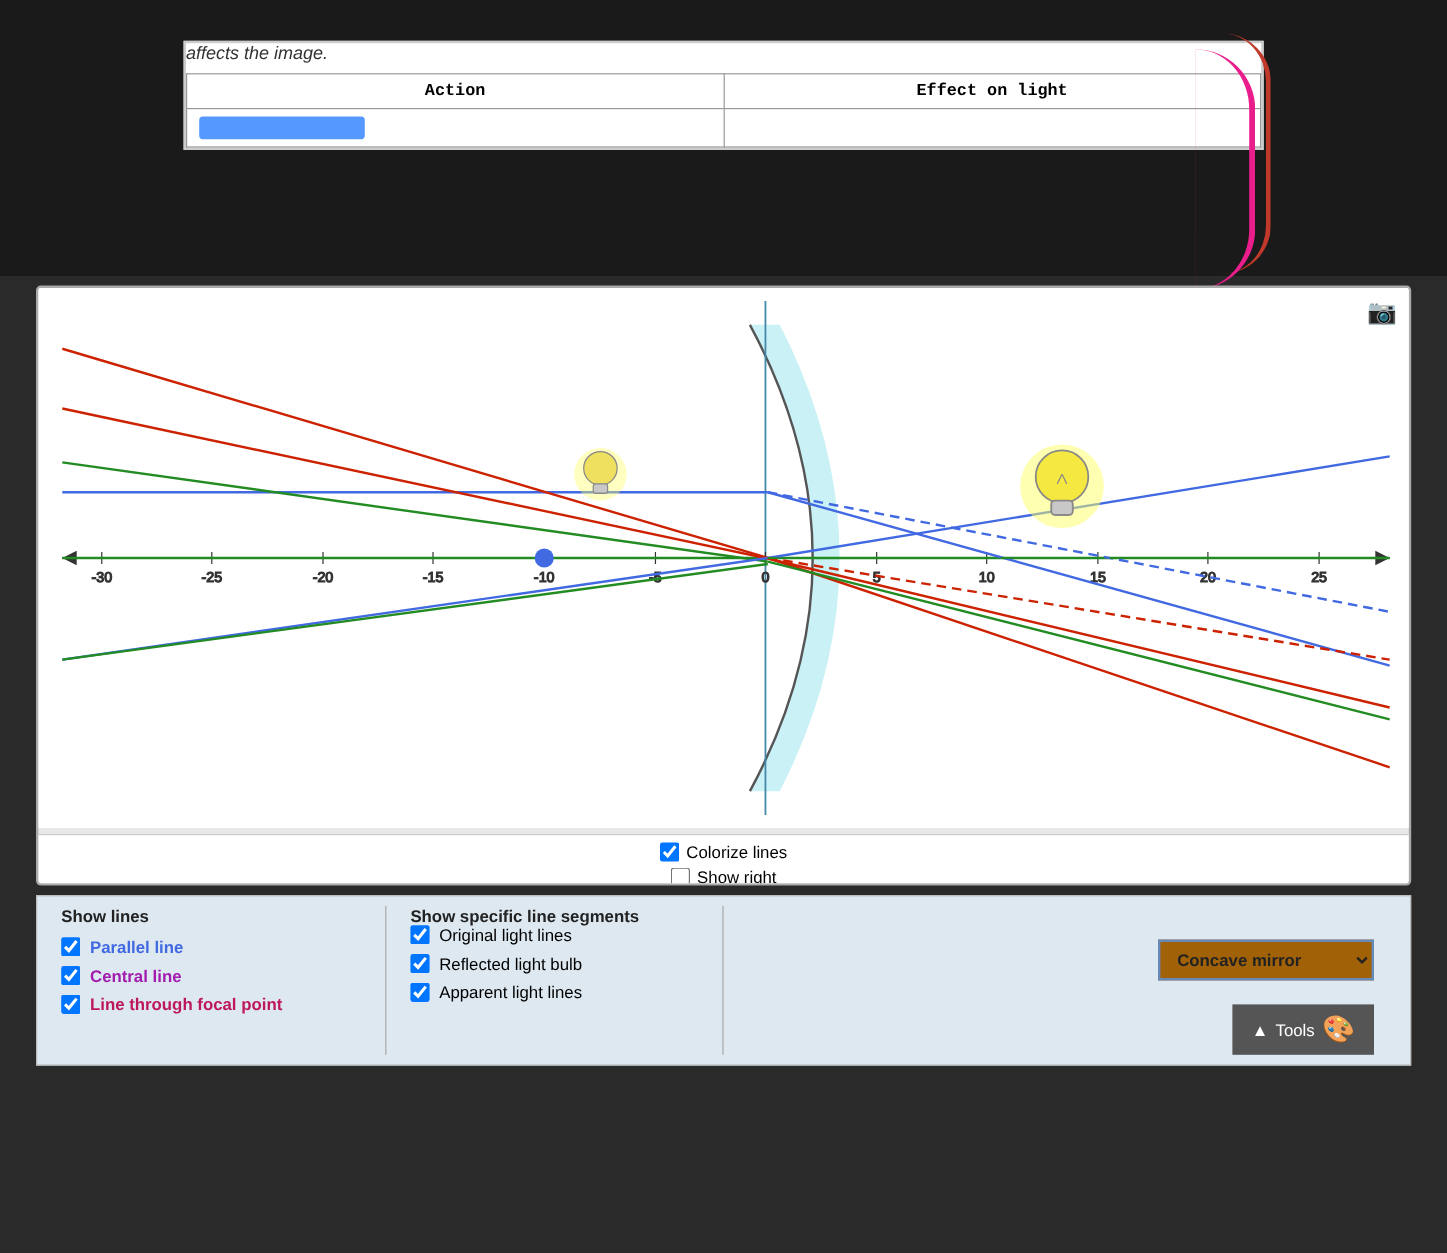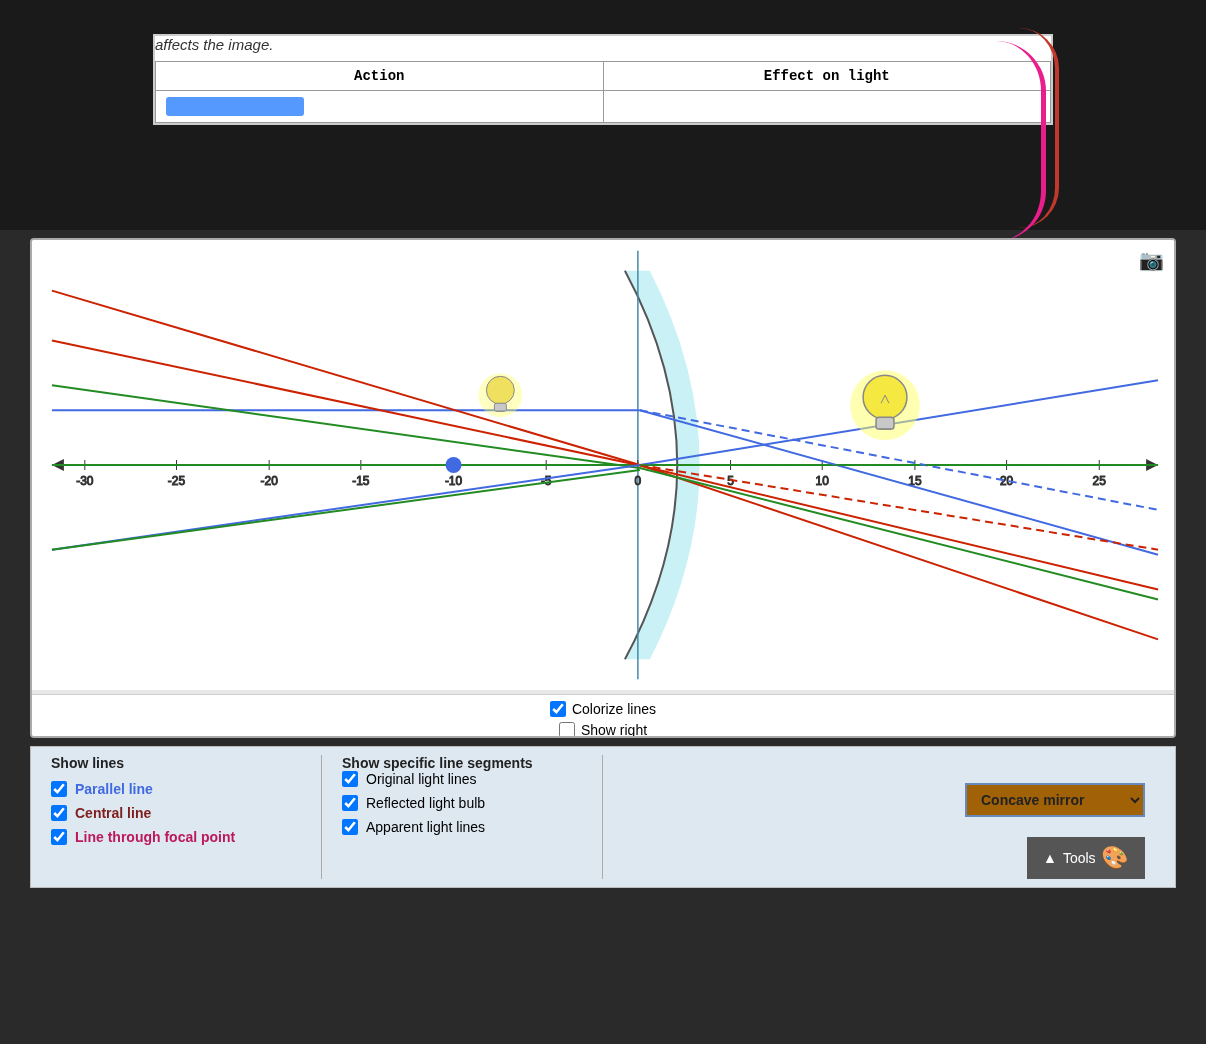--- a/index.html
+++ b/index.html
@@ -127,21 +127,21 @@
     .line-checkbox {
       display: flex;
       align-items: flex-end;
       gap: 8px;
       margin-bottom: 8px;
       font-size: 14px;
       cursor: pointer;
     }
     .line-checkbox input { width: 16px; height: 16px; }
     .line-checkbox .lbl-parallel { color: #4169E1; font-weight: bold; }
-    .line-checkbox .lbl-central { color: #7f1d1d; font-weight: bold; }
+    .line-checkbox .lbl-central { color: #a21caf; font-weight: bold; }
     .line-checkbox .lbl-focal { color: #be185d; font-weight: bold; }
 
     .divider-v {
       width: 1px;
       background: #aaa;
       margin: 0 10px;
     }
 
     .show-segments-col {
       width: 260px;

